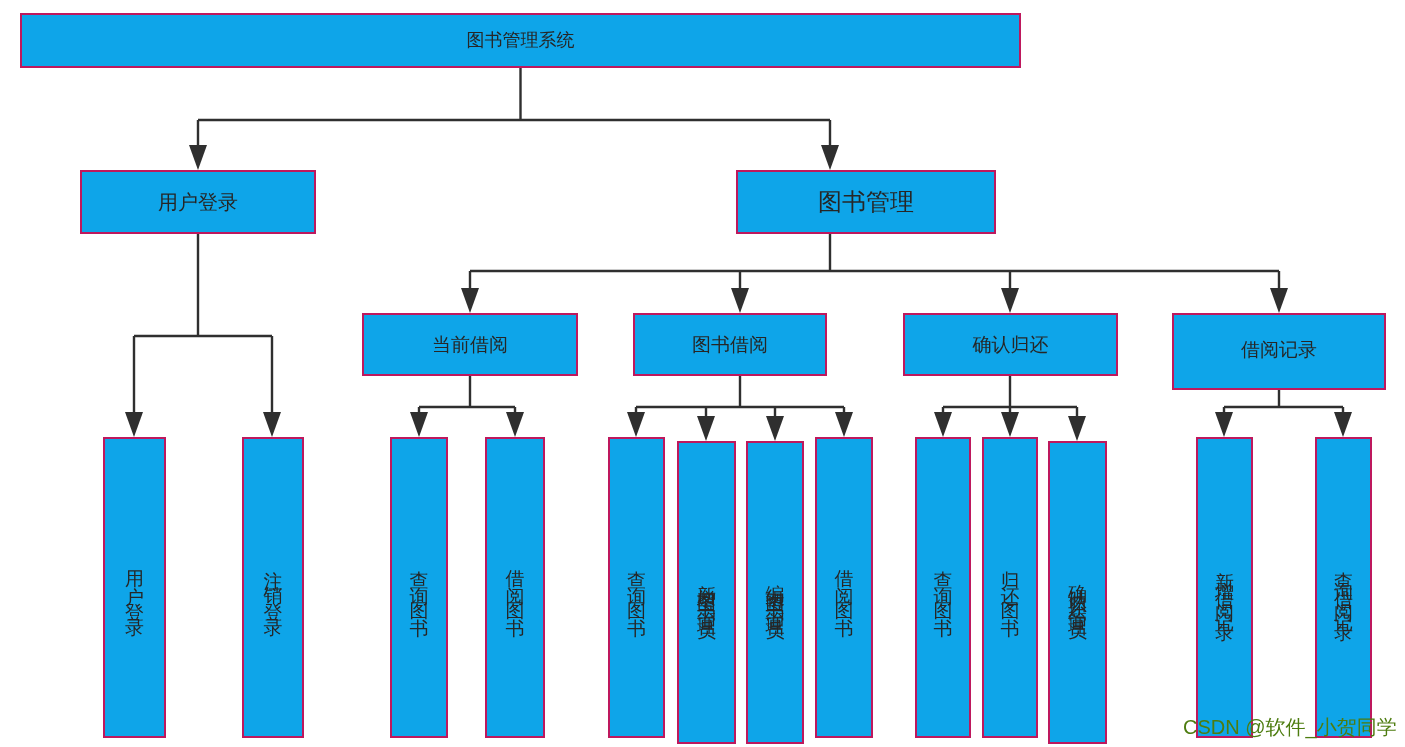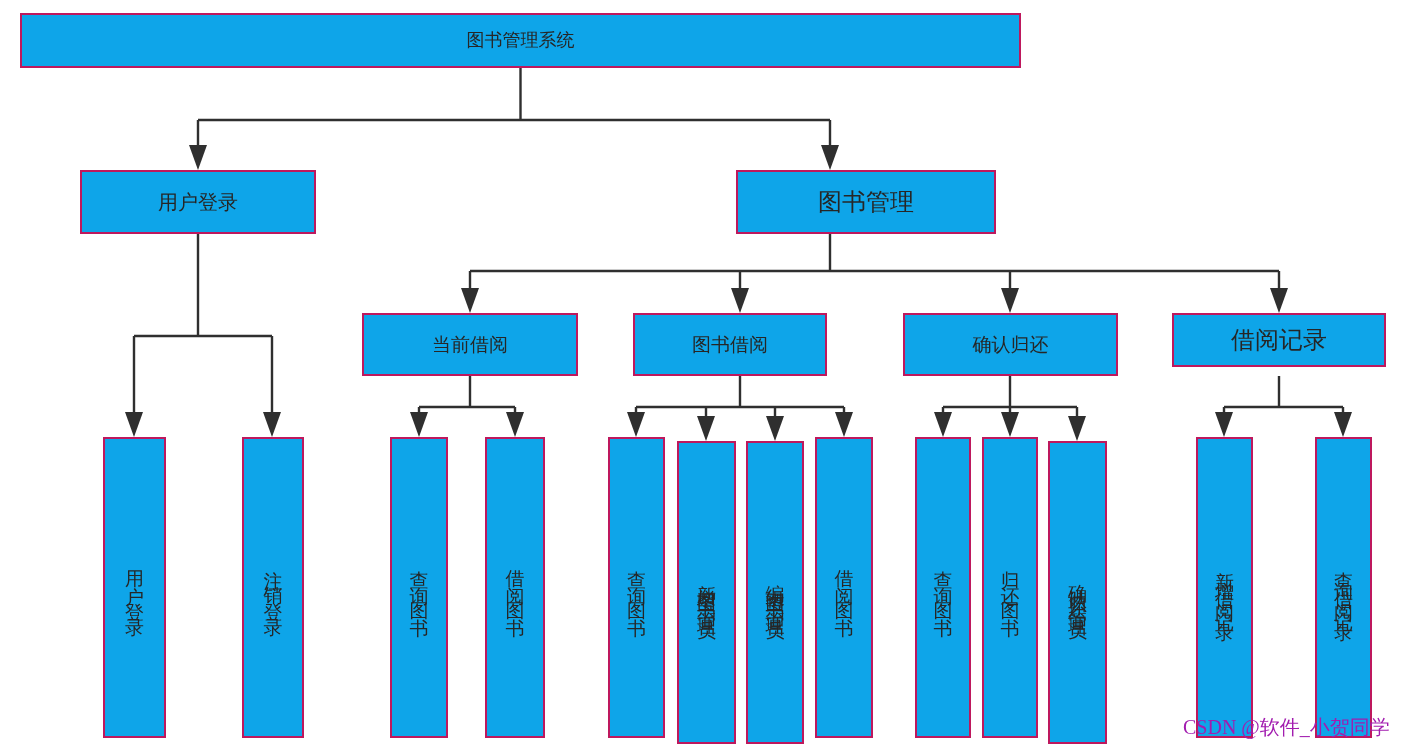--- a/index.html
+++ b/index.html
@@ -24,23 +24,22 @@
     line-height:1.15;
   }
   .v{writing-mode:vertical-rl;text-orientation:mixed;}
   .len4{letter-spacing:0.85em;}
   .len6{letter-spacing:0.55em;}
   .len9{letter-spacing:0.28em;}
   .watermark{
     position:absolute;
     left:1183px;top:714px;
     font-size:20px;
-    color:#a21caf;
+    color:#4d7c0f;
     white-space:nowrap;
-    font-family:Liberation Serif, serif;
   }
 </style>
 </head>
 <body>
 
 <div class="canvas">
 
   <svg class="edges" width="1405" height="747" viewBox="0 0 1405 747">
     <path d="M520.5 68 V120 M198 120 H830 M198 120 V152 M830 120 V152"></path>
     <path d="M198 234 V336 M134 336 H272 M134 336 V420 M272 336 V420"></path>
@@ -74,21 +73,21 @@
   </svg>
 
   <div class="box" style="left:20px;top:13px;width:1001px;height:55px;font-size:18px;">图书管理系统</div>
 
   <div class="box" style="left:80px;top:170px;width:236px;height:64px;font-size:20px;">用户登录</div>
   <div class="box" style="left:712px;top:170px;width:260px;height:64px;font-size:24px;margin-left:24px;">图书管理</div>
 
   <div class="box" style="left:362px;top:313px;width:216px;height:63px;font-size:19px;">当前借阅</div>
   <div class="box" style="left:633px;top:313px;width:194px;height:63px;font-size:19px;">图书借阅</div>
   <div class="box" style="left:903px;top:313px;width:215px;height:63px;font-size:19px;">确认归还</div>
-  <div class="box" style="left:1172px;top:313px;width:214px;height:54px;font-size:24px;">借阅记录</div>
+  <div class="box" style="left:1172px;top:313px;width:214px;height:77px;font-size:19px;font-family:Liberation Mono, monospace;">借阅记录</div>
 
   <div class="box v len4" style="left:103px;top:437px;width:63px;height:301px;font-size:19px;">用户登录</div>
   <div class="box v len4" style="left:242px;top:437px;width:62px;height:301px;font-size:19px;">注销登录</div>
 
   <div class="box v len4" style="left:390px;top:437px;width:58px;height:301px;font-size:19px;">查询图书</div>
   <div class="box v len4" style="left:485px;top:437px;width:60px;height:301px;font-size:19px;">借阅图书</div>
 
   <div class="box v len4" style="left:608px;top:437px;width:57px;height:301px;font-size:19px;">查询图书</div>
   <div class="box v len9" style="left:677px;top:441px;width:59px;height:303px;font-size:19px;">新增图书（管理员）</div>
   <div class="box v len9" style="left:746px;top:441px;width:58px;height:303px;font-size:19px;">编辑图书（管理员）</div>

